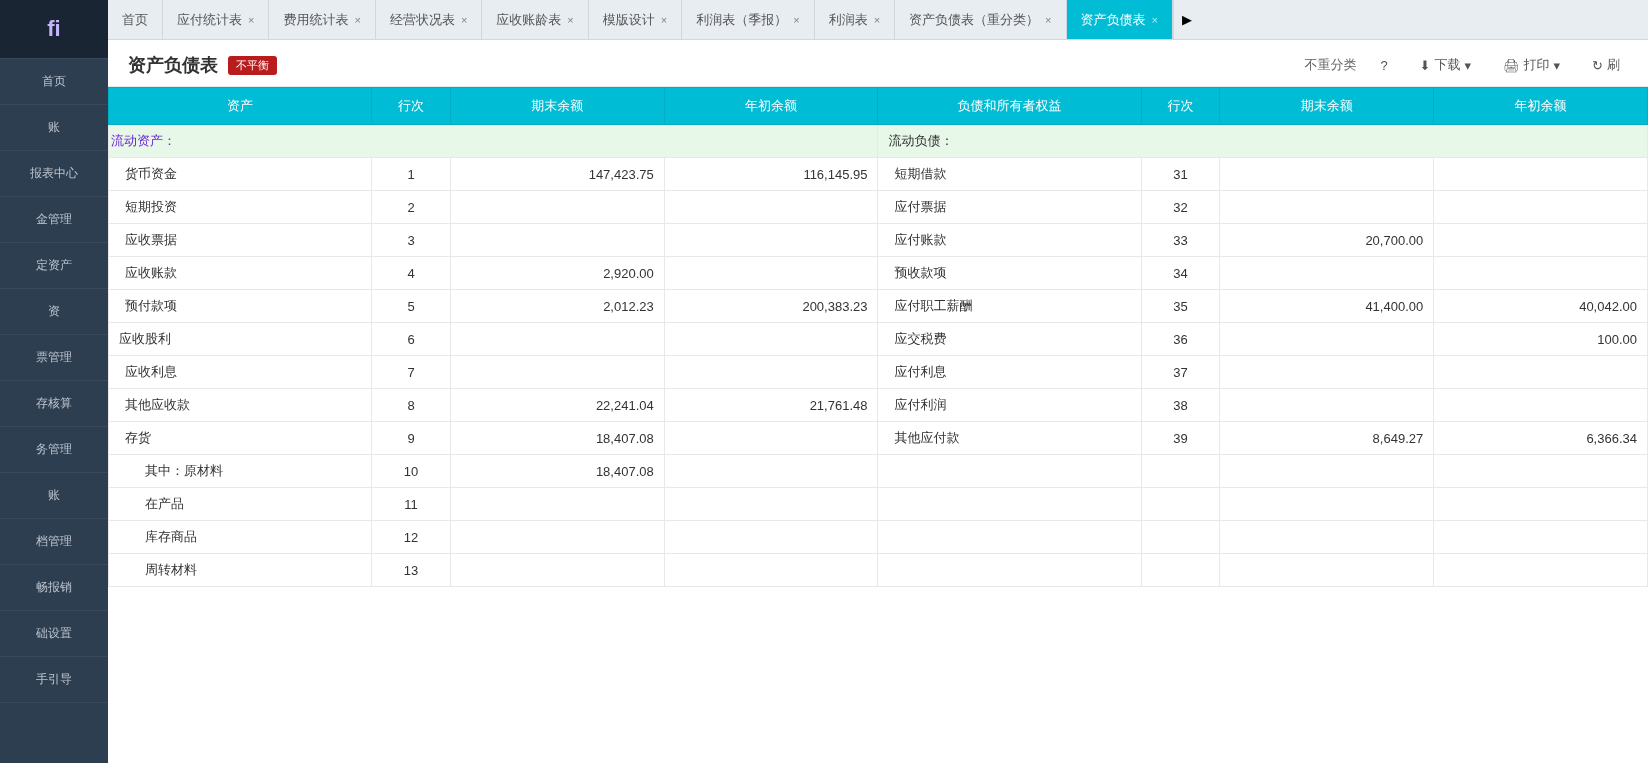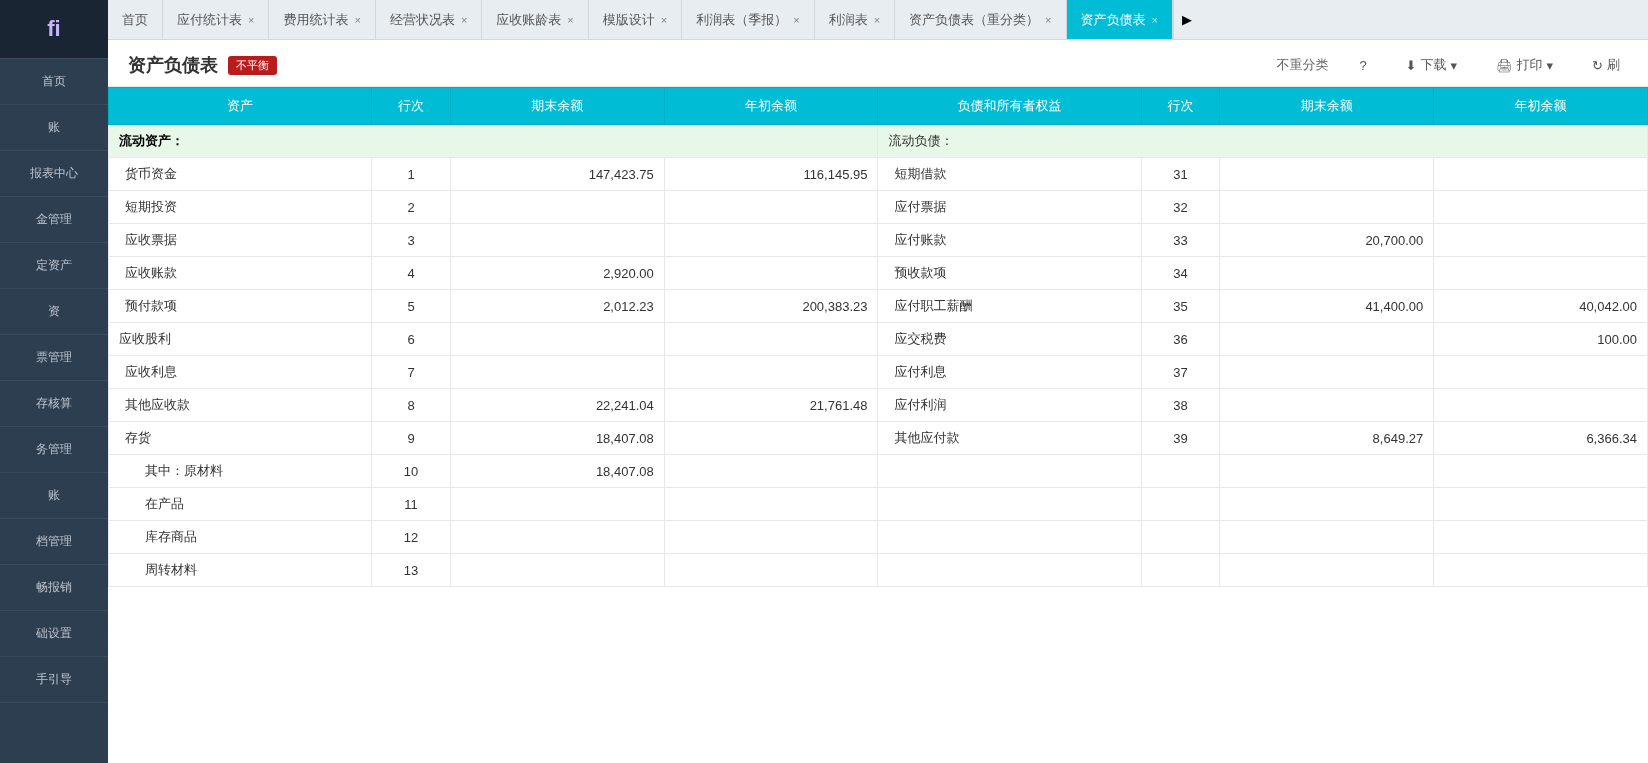--- a/index.html
+++ b/index.html
@@ -119,21 +119,21 @@
     .badge-unbalanced {
       background: #b91c1c;
       color: #fff;
       font-size: 11px;
       padding: 2px 8px;
       border-radius: 3px;
     }
     .page-actions {
       display: flex;
       align-items: center;
-      gap: 23px;
+      gap: 16px;
       font-size: 13px;
       color: #555;
       margin-left: 24px;
     }
     .action-btn {
       display: flex;
       align-items: center;
       gap: 4px;
       cursor: pointer;
       color: #555;
@@ -283,21 +283,21 @@
           <th class="col-amount">期末余额</th>
           <th class="col-amount">年初余额</th>
           <th class="col-asset">负债和所有者权益</th>
           <th class="col-rownum">行次</th>
           <th class="col-amount">期末余额</th>
           <th class="col-amount">年初余额</th>
         </tr>
       </thead>
       <tbody id="table-body">
       <tr class="section-header">
-      <td colspan="4" style="color:#000000;font-weight:bold;padding-left:10px;">流动资产：</td>
+      <td colspan="4" style="color:#6d28d9;font-weight:normal;padding-left:2px;">流动资产：</td>
       <td colspan="4" style="color:#333;font-weight:normal;padding-left:10px;">流动负债：</td>
     </tr>
           <tr>
       <td style="padding-left:16px;margin-left:9px;">货币资金</td>
       <td class="center row-num">1</td>
       <td class="right">147,423.75</td>
       <td class="right">116,145.95</td>
       <td style="padding-left:16px;">短期借款</td>
       <td class="center row-num">31</td>
       <td class="right"></td>

